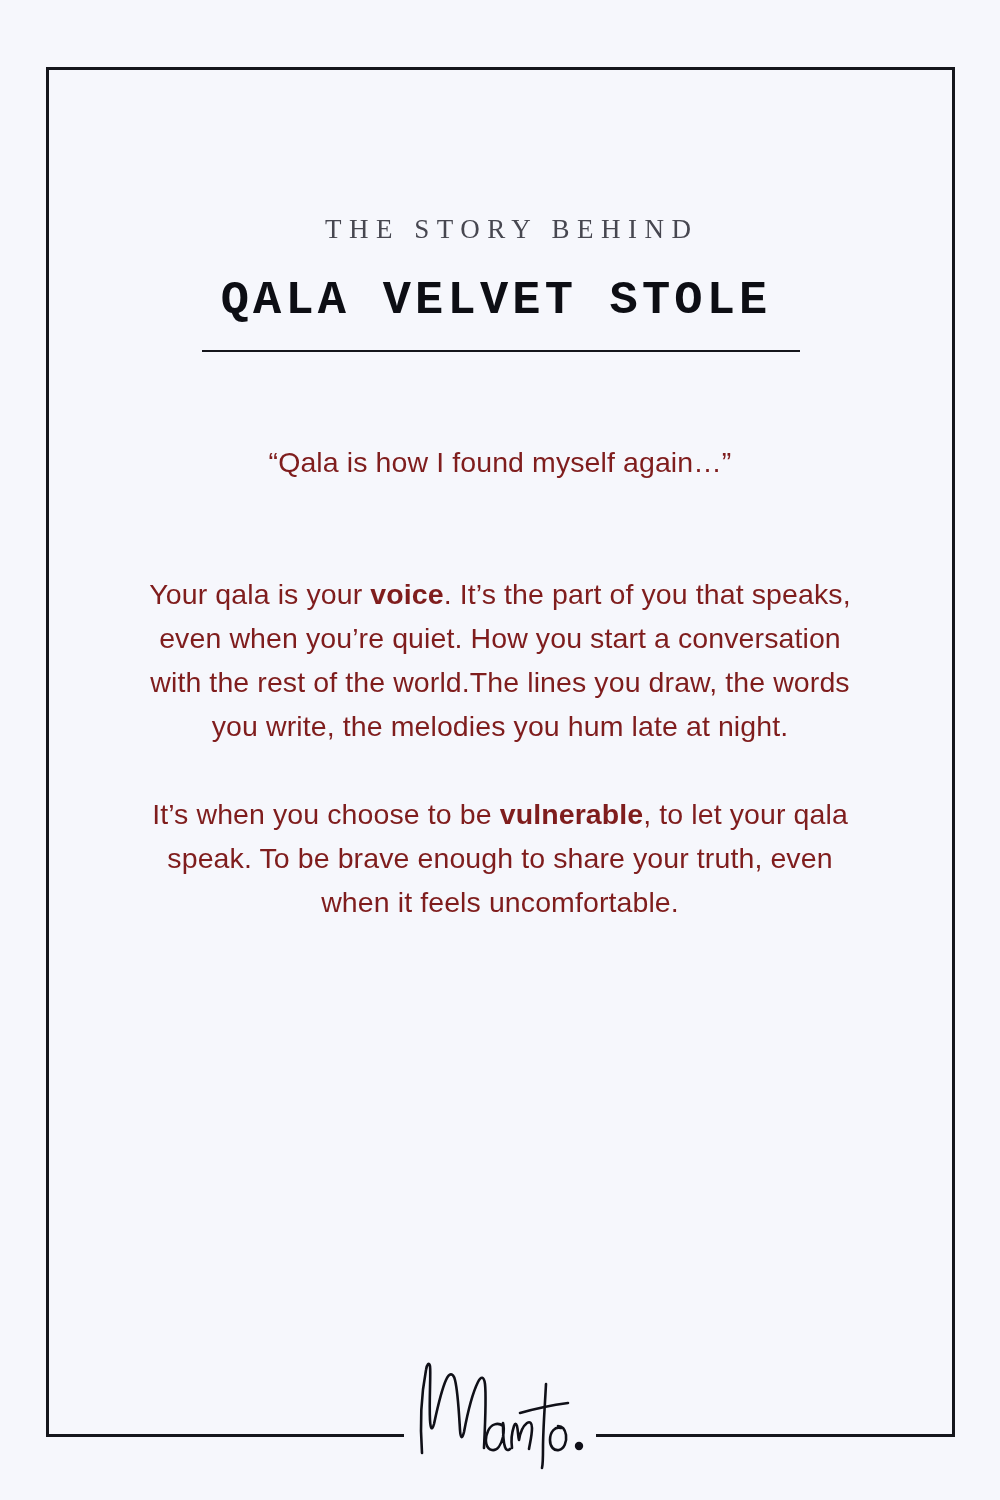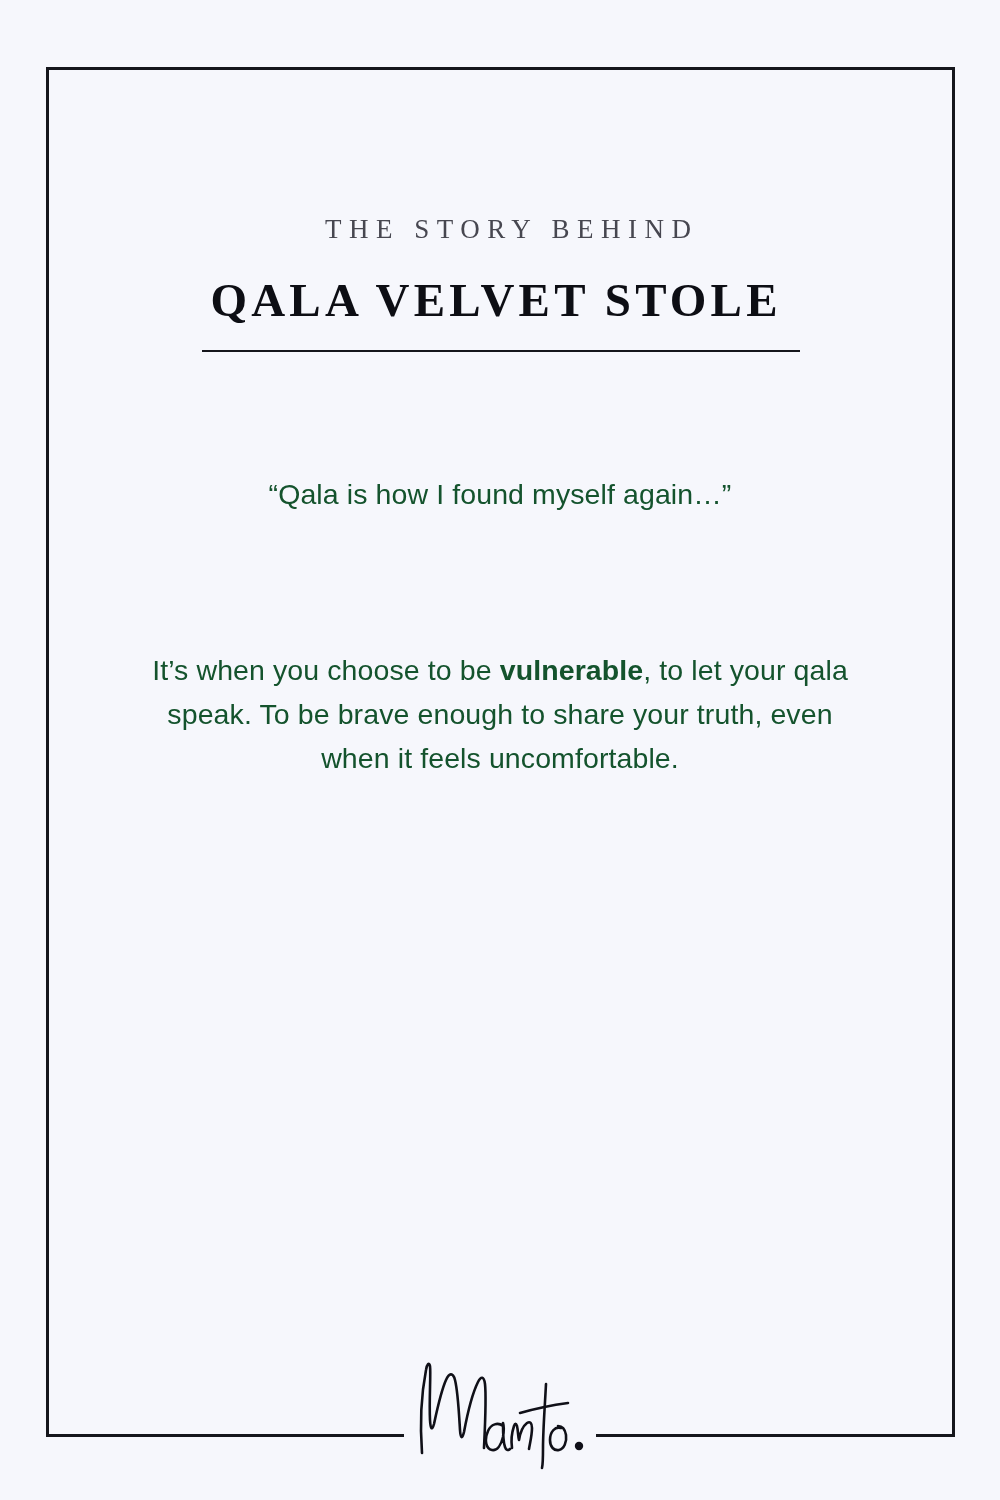--- a/index.html
+++ b/index.html
@@ -82,21 +82,21 @@
     letter-spacing: 7.5px;
     color: #474750;
     text-indent: 7.5px;
     font-weight: 400;
   }
   .title {
     position: absolute;
     top: 277px;
     left: 0;
     width: 988px;
-    font-family: Liberation Serif, serif;
+    font-family: Liberation Mono, monospace;
     font-weight: 700;
     font-size: 47px;
     letter-spacing: 4.2px;
     color: #0d0e14;
     text-indent: 4.2px;
     line-height: 1;
   }
   .title-rule {
     position: absolute;
     left: 202px;
@@ -106,25 +106,24 @@
     background: #15161c;
   }
 
   
   .body-copy {
     position: absolute;
     left: 140px;
     top: 440px;
     width: 720px;
     text-align: center;
-    color: #14532d;
+    color: #7f1d1d;
     font-size: 28.5px;
     line-height: 44px;
     letter-spacing: 0.1px;
-    margin-top: 32px;
   }
   .body-copy p {
     margin: 0;
   }
   .body-copy .para-gap {
     height: 44px;
   }
   .body-copy b {
     font-weight: 700;
   }
@@ -158,20 +157,21 @@
     <div class="eyebrow">THE STORY BEHIND</div>
     <div class="title">QALA VELVET STOLE</div>
     <div class="title-rule"></div>
   </div>
 
   <div class="body-copy">
     <p>“Qala is how I found myself again…”</p>
     <div class="para-gap"></div>
     <div id="paragraphs">
         <div class="para-gap"></div>
+        <p><span>Your qala is your </span><b>voice</b><span>. It’s the part of you that speaks, even when you’re quiet. How you start a conversation with the rest of the world.The lines you draw, the words you write, the melodies you hum late at night.</span></p>
         <div class="para-gap"></div>
         <p><span>It’s when you choose to be </span><b>vulnerable</b><span>, to let your qala speak. To be brave enough to share your truth, even when it feels uncomfortable.</span></p>
         <div class="para-gap"></div>
       </div>
   </div>
 
   <div class="signature">
     <svg viewBox="0 0 192 118" xmlns="http://www.w3.org/2000/svg" fill="none" stroke="#101018" stroke-width="2.6" stroke-linecap="round" stroke-linejoin="round">
 
       <path d="M18 101 C16 74 17 44 22 18 C23 12 25 10 26 14 C27 22 25 48 26 68

